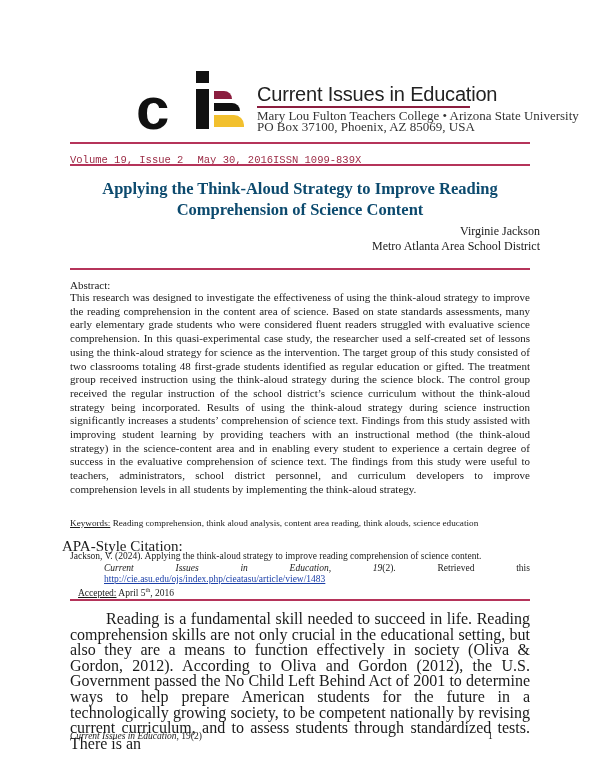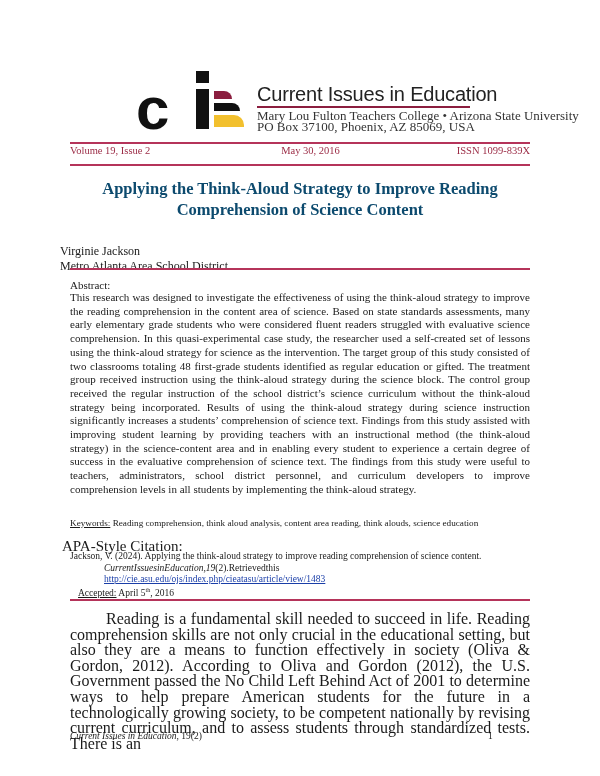--- a/index.html
+++ b/index.html
@@ -18,38 +18,38 @@
   .s2 { top:32px; width:26px; background:#111; }
   .s3 { top:44px; width:30px; height:12px; background:#f2c02e; }
 
   .journal-title { position:absolute; left:257px; top:83px; font-family:"Liberation Sans", sans-serif;
                    font-size:20px; color:#222; letter-spacing:-0.2px; line-height:22px; }
   .journal-rule { position:absolute; left:257px; top:106px; width:213px; height:2px; background:#8b1e3f; }
   .journal-sub { position:absolute; left:257px; top:110px; font-size:13px; line-height:11px; color:#333; }
 
   
   .rule { position:absolute; left:70px; width:460px; height:2px; background:#b5345a; }
-  .volbar { position:absolute; left:70px; top:145px; width:460px; font-size:10.5px; color:#9b2b45;
-            display:flex; justify-content:space-between; line-height:12px; }
+  .volbar { position:absolute; left:70px; top:154px; width:460px; font-size:10.5px; color:#9b2b45;
+            display:flex; line-height:12px;font-family:Liberation Mono, monospace; }
   .volbar span:nth-child(2) { margin-left:14px; }
 
   .title { position:absolute; left:60px; top:178px; width:480px; text-align:center;
            font-weight:bold; font-size:16.5px; line-height:21px; color:#0c4a6e; }
-  .author { position:absolute; left:60px; top:244px; width:480px; text-align:left; font-size:12px; line-height:15px; }
+  .author { position:absolute; left:60px; top:224px; width:480px; text-align:right; font-size:12px; line-height:15px; }
 
   .abstract-label { position:absolute; left:70px; top:279px; font-size:11px; line-height:12px; }
   .abstract { position:absolute; left:70px; top:291px; width:460px; font-size:11px; line-height:13.7px;
               text-align:justify; }
 
   .keywords { position:absolute; left:70px; top:518px; width:470px; font-size:9.2px; line-height:11px; }
   .keywords .lbl { text-decoration:underline; }
 
   .cite-label { position:absolute; left:62px; top:541px; font-size:15px; line-height:11px; }
   .citation { position:absolute; left:70px; top:551px; width:460px; font-size:9.5px; line-height:11.5px; text-align:justify; }
-  .citation .indent { padding-left:34px; display:flex; }
+  .citation .indent { padding-left:34px; display:flex; justify-content:space-between; }
   .citation .link { padding-left:34px; color:#1a3ea8; text-decoration:underline; }
 
   .accepted { position:absolute; left:70px; top:585px; font-size:9.5px; line-height:11px; }
   .accepted .lbl { text-decoration:underline;margin-left:8px; }
   .rule-accent { position:absolute; left:70px; top:599px; width:460px; height:2px; background:#b5345a; }
 
   .body-text { position:absolute; left:70px; top:611px; width:460px; font-size:16px; line-height:15.6px;
                text-align:justify; text-indent:36px; }
 
   .footer-left { position:absolute; left:70px; top:731px; font-size:9.5px; line-height:11px; }

